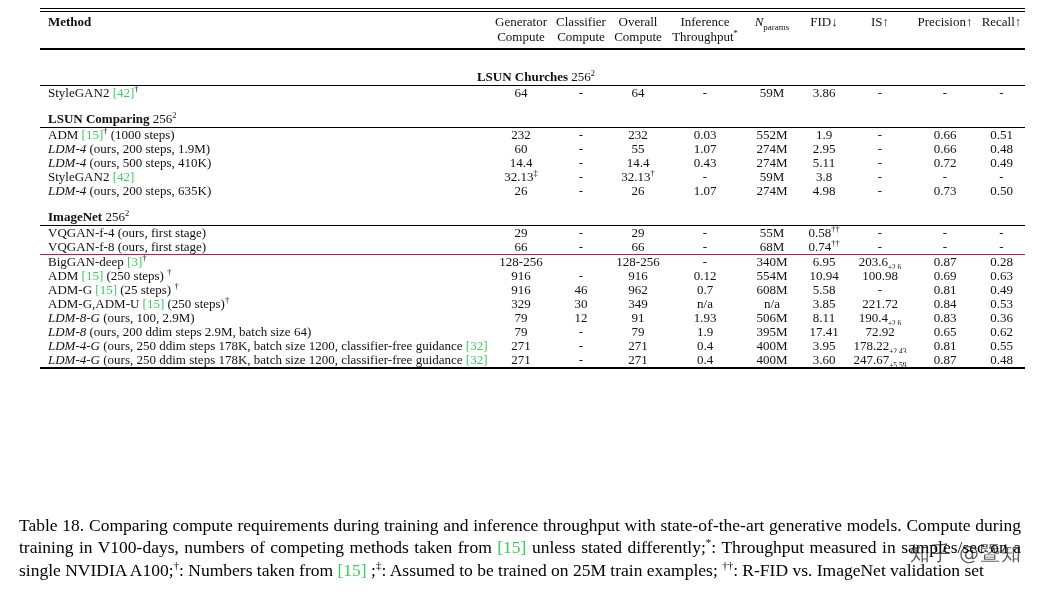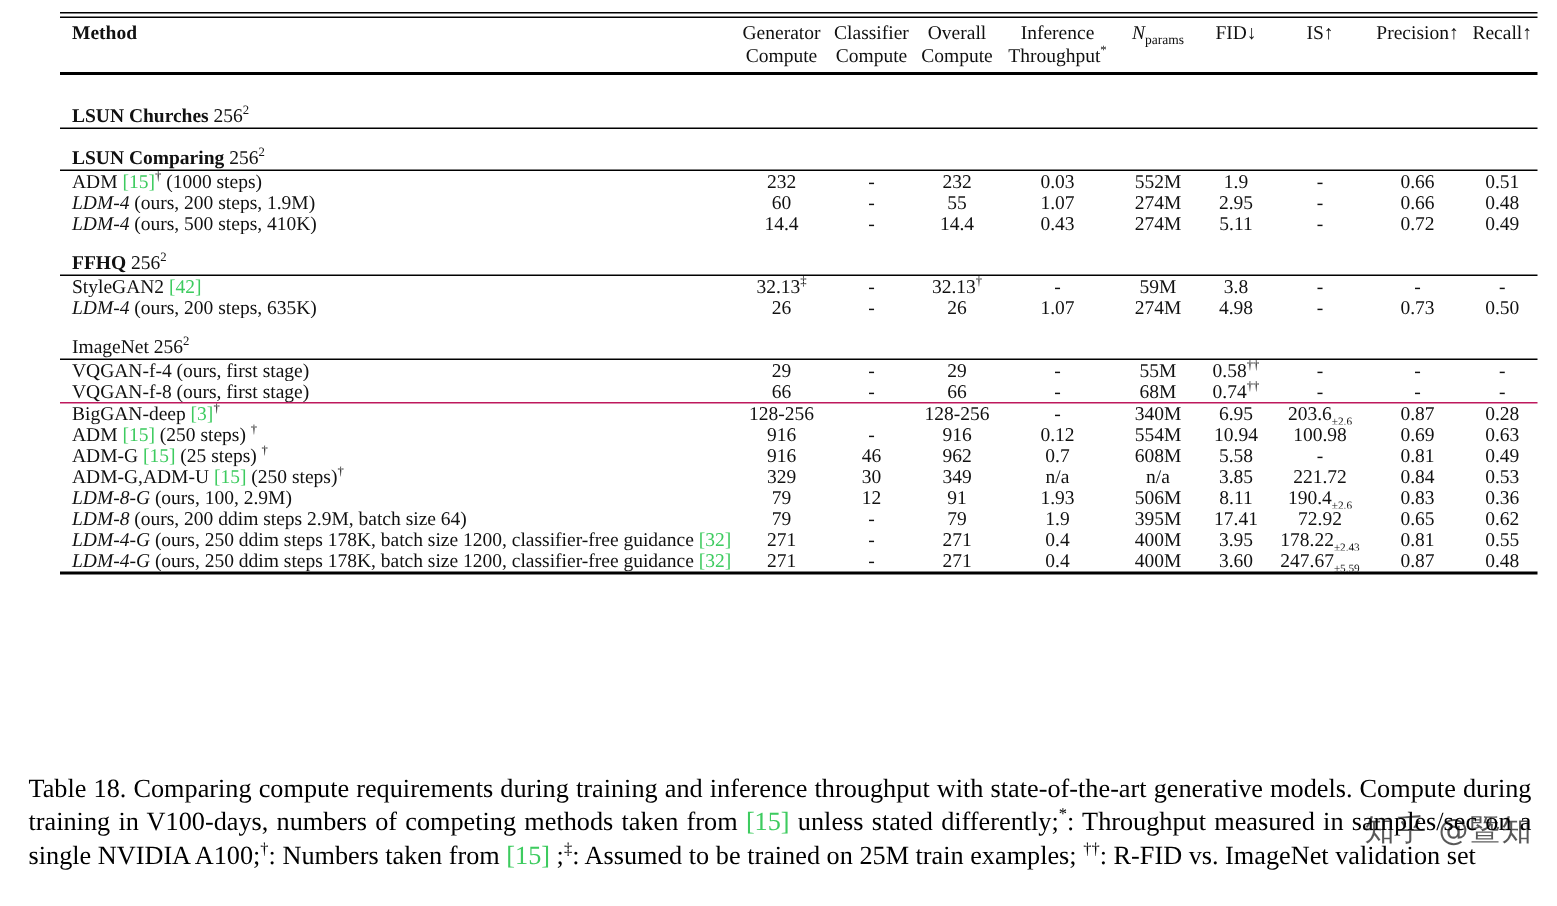--- a/index.html
+++ b/index.html
@@ -23,21 +23,21 @@
   }
   thead th.method{text-align:left;font-weight:bold;padding-left:8px;}
   td{
     text-align:center;padding:0 1px;line-height:14px;font-size:13px;
     white-space:nowrap;overflow:hidden;
   }
   td.method{text-align:left;padding-left:8px;}
   tr.section-row td{
     border-bottom:1px solid #000;padding-top:12px;padding-bottom:1px;text-align:left;padding-left:8px;
   }
-  tr.section-row.first td{padding-top:20px;}
+  tr.section-row.first td{padding-top:20px;text-align:center;}
   tr.divider td{border-bottom:1px solid #be185d;}
   sup{font-size:8.5px;line-height:0;}
   sub.pm{font-size:7.5px;line-height:0;}
   sub.hsub{font-size:9px;line-height:0;}
   .caption{
     position:absolute;left:19px;top:496px;width:1002px;
     font-size:17.5px;line-height:22.5px;text-align:justify;color:#000;
   }
   .caption sup{font-size:11px;}
   .watermark{
@@ -74,20 +74,32 @@
           <th><span>FID↓</span></th>
           <th><span>IS↑</span></th>
           <th><span>Precision↑</span></th>
           <th><span>Recall↑</span></th>
         </tr>
     </thead>
     <tbody id="table-body">
         <tr class="section-row first">
           <td colspan="10"><span style="font-weight: bold;">LSUN Churches </span><span>256</span><sup>2</sup></td>
         </tr>
+        <tr>
+          <td class="method"><span>StyleGAN2 </span><span style="color: rgb(61, 203, 95);">[42]</span><sup>†</sup></td>
+          <td>64</td>
+          <td>-</td>
+          <td>64</td>
+          <td>-</td>
+          <td>59M</td>
+          <td>3.86</td>
+          <td>-</td>
+          <td>-</td>
+          <td>-</td>
+        </tr>
         <tr class="section-row">
           <td colspan="10"><span style="font-weight: bold;">LSUN Comparing </span><span>256</span><sup>2</sup></td>
         </tr>
         <tr>
           <td class="method"><span>ADM </span><span style="color: rgb(61, 203, 95);">[15]</span><sup>†</sup><span> (1000 steps)</span></td>
           <td>232</td>
           <td>-</td>
           <td>232</td>
           <td>0.03</td>
           <td>552M</td>
@@ -113,23 +125,20 @@
           <td>14.4</td>
           <td>-</td>
           <td>14.4</td>
           <td>0.43</td>
           <td>274M</td>
           <td>5.11</td>
           <td>-</td>
           <td>0.72</td>
           <td>0.49</td>
         </tr>
-        <tr class="section-row">
-          <td colspan="10"><span style="font-weight: bold;">FFHQ </span><span>256</span><sup>2</sup></td>
-        </tr>
         <tr>
           <td class="method"><span>StyleGAN2 </span><span style="color: rgb(61, 203, 95);">[42]</span></td>
           <td><span>32.13</span><sup>‡</sup></td>
           <td>-</td>
           <td><span>32.13</span><sup>†</sup></td>
           <td>-</td>
           <td>59M</td>
           <td>3.8</td>
           <td>-</td>
           <td>-</td>
@@ -141,21 +150,21 @@
           <td>-</td>
           <td>26</td>
           <td>1.07</td>
           <td>274M</td>
           <td>4.98</td>
           <td>-</td>
           <td>0.73</td>
           <td>0.50</td>
         </tr>
         <tr class="section-row">
-          <td colspan="10"><span style="font-weight: normal;">ImageNet </span><span>256</span><sup>2</sup></td>
+          <td colspan="10"><span style="font-weight: bold;">ImageNet </span><span>256</span><sup>2</sup></td>
         </tr>
         <tr>
           <td class="method"><span>VQGAN-f-4 (ours, first stage)</span></td>
           <td>29</td>
           <td>-</td>
           <td>29</td>
           <td>-</td>
           <td>55M</td>
           <td><span>0.58</span><sup>††</sup></td>
           <td>-</td>

